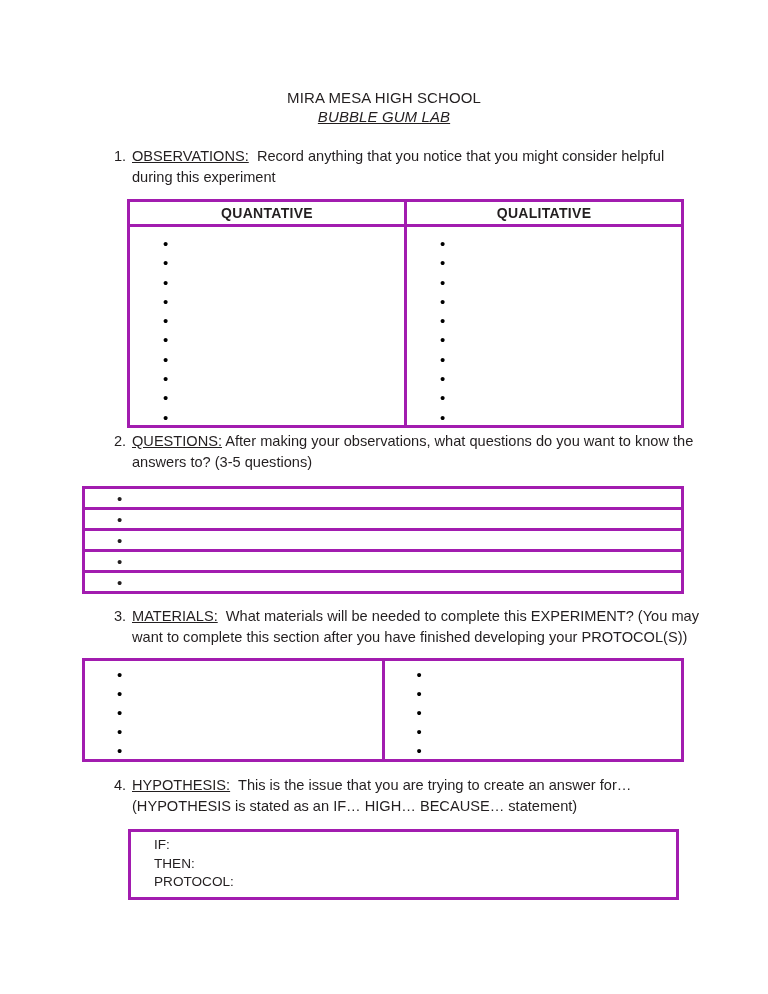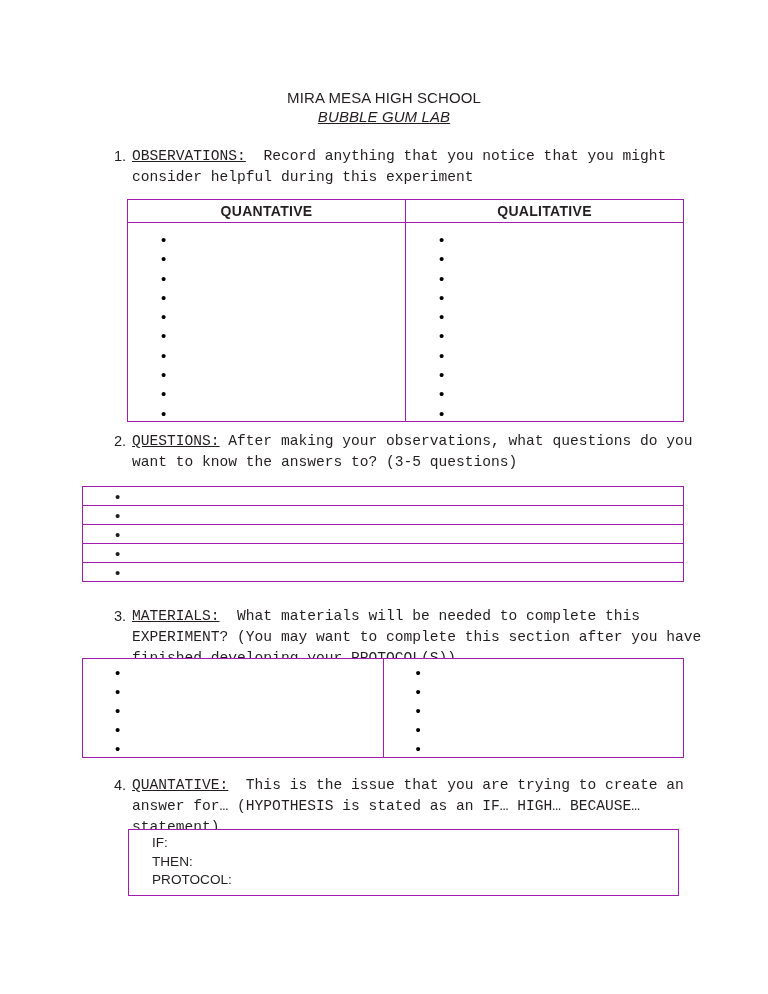--- a/index.html
+++ b/index.html
@@ -52,40 +52,39 @@
   }
   .item-num {
     width: 28px;
     flex: 0 0 28px;
     text-align: left;
     padding-left: 10px;
     box-sizing: border-box;
   }
   .item-body {
     flex: 1;
-    font-family: Liberation Mono, monospace;
   }
   .item-key {
     text-decoration: underline;
   }
 
   #item-observations { left: 104px; top: 146px; width: 600px; }
   #item-questions    { left: 104px; top: 431px; width: 600px; }
   #item-materials    { left: 104px; top: 606px; width: 600px; }
   #item-hypothesis   { left: 104px; top: 775px; width: 600px; }
 
   
   table.grid {
     position: absolute;
     border-collapse: collapse;
     background: #ffffff;
     table-layout: fixed;
   }
   table.grid td, table.grid th {
-    border: 1px solid #a21caf;
+    border: 3px solid #a21caf;
     padding: 0;
     vertical-align: top;
   }
   .hdr-cell {
     text-align: center;
     font-weight: bold;
     font-size: 14px;
     height: 22px;
     line-height: 22px;
     letter-spacing: 0.3px;
@@ -266,21 +265,21 @@
               <li></li>
               <li></li>
             </ul>
       </td>
     </tr>
   </tbody>
     </table>
 
   <div class="item" id="item-hypothesis">
     <span class="item-num">4.</span>
-    <span class="item-body"><span class="item-key">QUANTATIVE:</span>&nbsp; <span>This is the issue that you are trying to create an answer for… (HYPOTHESIS is stated as an IF… HIGH…  BECAUSE… statement)</span></span>
+    <span class="item-body"><span class="item-key">HYPOTHESIS:</span>&nbsp; <span>This is the issue that you are trying to create an answer for… (HYPOTHESIS is stated as an IF… HIGH…  BECAUSE… statement)</span></span>
   </div>
 
   <table class="grid" id="table-hypothesis">
     <tbody>
         <tr>
       <td>
         <div id="hyp-lines">
               <div class="hyp-line">IF:</div>
               <div class="hyp-line">THEN:</div>
               <div class="hyp-line">PROTOCOL:</div>

